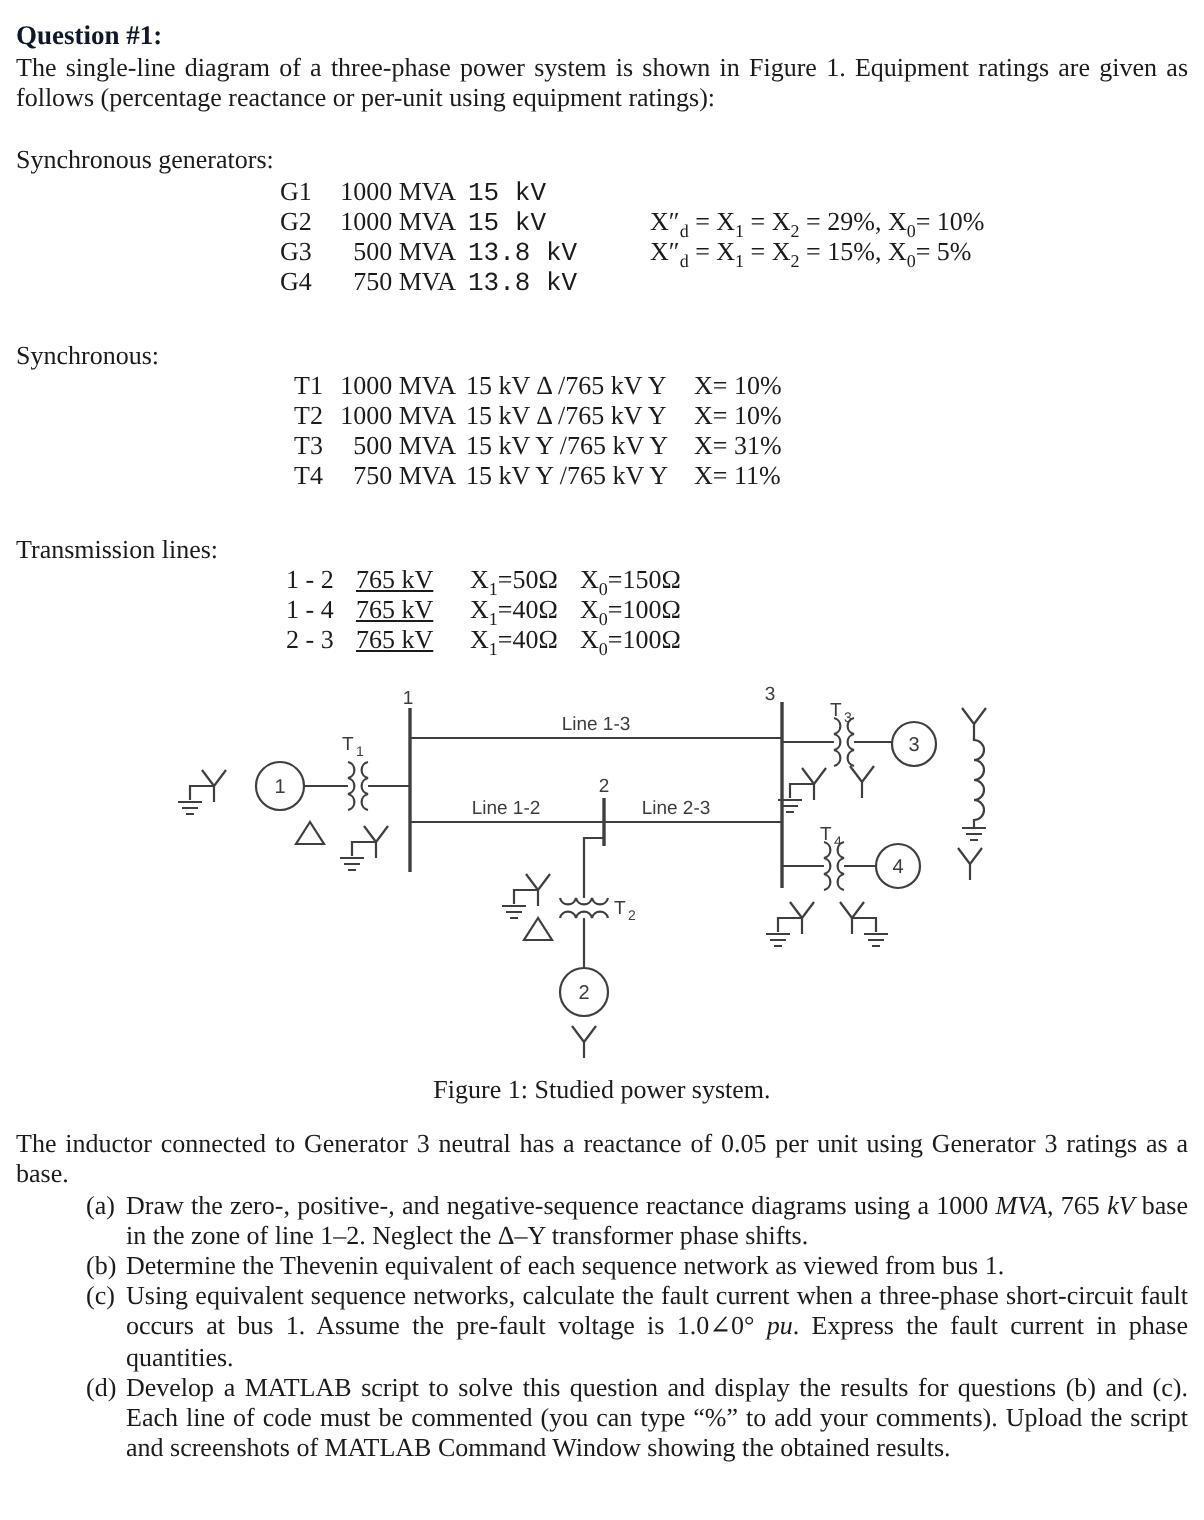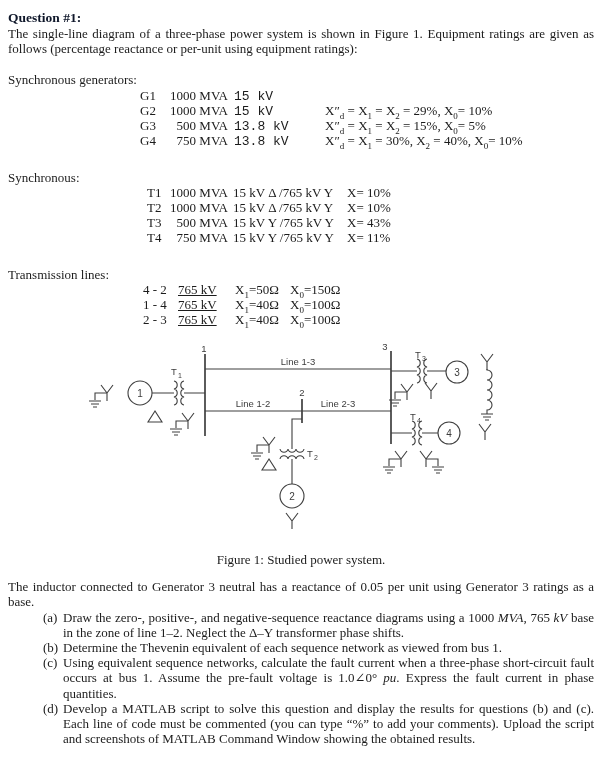--- a/index.html
+++ b/index.html
@@ -30,53 +30,53 @@
   .cl-kv{padding-left:8px;width:49px;text-decoration:underline;}
   .cl-x1{padding-left:8px;width:47px;}
   .cl-x0{padding-left:8px;}
   sub{font-size:9px;line-height:0;}
   .fig{margin-top:14px;}
   .fig svg{display:block;}
   svg text{font-family:"Liberation Sans","DejaVu Sans",sans-serif;fill:#3c3c3c;font-size:9.5px;}
   svg text.cnum{font-size:10px;text-anchor:middle;}
   svg text.tsub{font-size:7px;}
   svg text.mid{text-anchor:middle;}
-  .caption{text-align:center;margin-top:16px;}
+  .caption{text-align:center;margin-top:1px;}
   .note{margin-top:12px;}
   .item{padding-left:55px;position:relative;text-align:justify;}
   .mk{position:absolute;left:35px;}
 </style>
 </head>
 <body>
 
 <div>
 
   <div class="title">Question #1:</div>
 
   <p class="just">The single-line diagram of a three-phase power system is shown in Figure 1. Equipment ratings are given as follows (percentage reactance or per-unit using equipment ratings):</p>
 
   <div class="sec">Synchronous generators:</div>
   <div>
     <div class="trow"><span class="cg-id">G1</span><span class="cg-mva">1000 MVA</span><span class="cg-kv">15 kV</span></div>
     <div class="trow"><span class="cg-id">G2</span><span class="cg-mva">1000 MVA</span><span class="cg-kv">15 kV</span><span class="cg-re"><span>X″</span><sub>d</sub><span> = X</span><sub>1</sub><span> = X</span><sub>2</sub><span> = 29%, X</span><sub>0</sub><span>= 10%</span></span></div>
     <div class="trow"><span class="cg-id">G3</span><span class="cg-mva">500 MVA</span><span class="cg-kv">13.8 kV</span><span class="cg-re"><span>X″</span><sub>d</sub><span> = X</span><sub>1</sub><span> = X</span><sub>2</sub><span> = 15%, X</span><sub>0</sub><span>= 5%</span></span></div>
-    <div class="trow"><span class="cg-id">G4</span><span class="cg-mva">750 MVA</span><span class="cg-kv">13.8 kV</span><span class="cg-re"><span>X″</span><sub>d</sub><span> = X</span><sub>1</sub><span> = 30%, X</span><sub>2</sub><span> = 40%, X</span><sub>0</sub><span>= 10%</span></span></div>
+    <div class="trow"><span class="cg-id">G4</span><span class="cg-mva">750 MVA</span><span class="cg-kv">13.8 kV</span></div>
   </div>
 
   <div class="sec sec2">Synchronous:</div>
   <div>
     <div class="trow"><span class="ct-id">T1</span><span class="ct-mva">1000 MVA</span><span class="ct-v">15 kV Δ /765 kV Y</span><span class="ct-x">X= 10%</span></div>
     <div class="trow"><span class="ct-id">T2</span><span class="ct-mva">1000 MVA</span><span class="ct-v">15 kV Δ /765 kV Y</span><span class="ct-x">X= 10%</span></div>
-    <div class="trow"><span class="ct-id">T3</span><span class="ct-mva">500 MVA</span><span class="ct-v">15 kV Y /765 kV Y</span><span class="ct-x">X= 43%</span></div>
+    <div class="trow"><span class="ct-id">T3</span><span class="ct-mva">500 MVA</span><span class="ct-v">15 kV Y /765 kV Y</span><span class="ct-x">X= 31%</span></div>
     <div class="trow"><span class="ct-id">T4</span><span class="ct-mva">750 MVA</span><span class="ct-v">15 kV Y /765 kV Y</span><span class="ct-x">X= 11%</span></div>
   </div>
 
   <div class="sec sec2">Transmission lines:</div>
   <div>
-    <div class="trow"><span class="cl-id">4 - 2</span><span class="cl-kv">765 kV</span><span class="cl-x1"><span>X</span><sub>1</sub><span>=50Ω</span></span><span class="cl-x0"><span>X</span><sub>0</sub><span>=150Ω</span></span></div>
+    <div class="trow"><span class="cl-id">1 - 2</span><span class="cl-kv">765 kV</span><span class="cl-x1"><span>X</span><sub>1</sub><span>=50Ω</span></span><span class="cl-x0"><span>X</span><sub>0</sub><span>=150Ω</span></span></div>
     <div class="trow"><span class="cl-id">1 - 4</span><span class="cl-kv">765 kV</span><span class="cl-x1"><span>X</span><sub>1</sub><span>=40Ω</span></span><span class="cl-x0"><span>X</span><sub>0</sub><span>=100Ω</span></span></div>
     <div class="trow"><span class="cl-id">2 - 3</span><span class="cl-kv">765 kV</span><span class="cl-x1"><span>X</span><sub>1</sub><span>=40Ω</span></span><span class="cl-x0"><span>X</span><sub>0</sub><span>=100Ω</span></span></div>
   </div>
 
   <div class="fig">
     <svg width="586" height="195" viewBox="8 345 586 195">
       <defs>
         <g id="gnd">
             <path d="M-6 0 H6 M-4 3 H4 M-2 6 H2"></path>
           </g>

